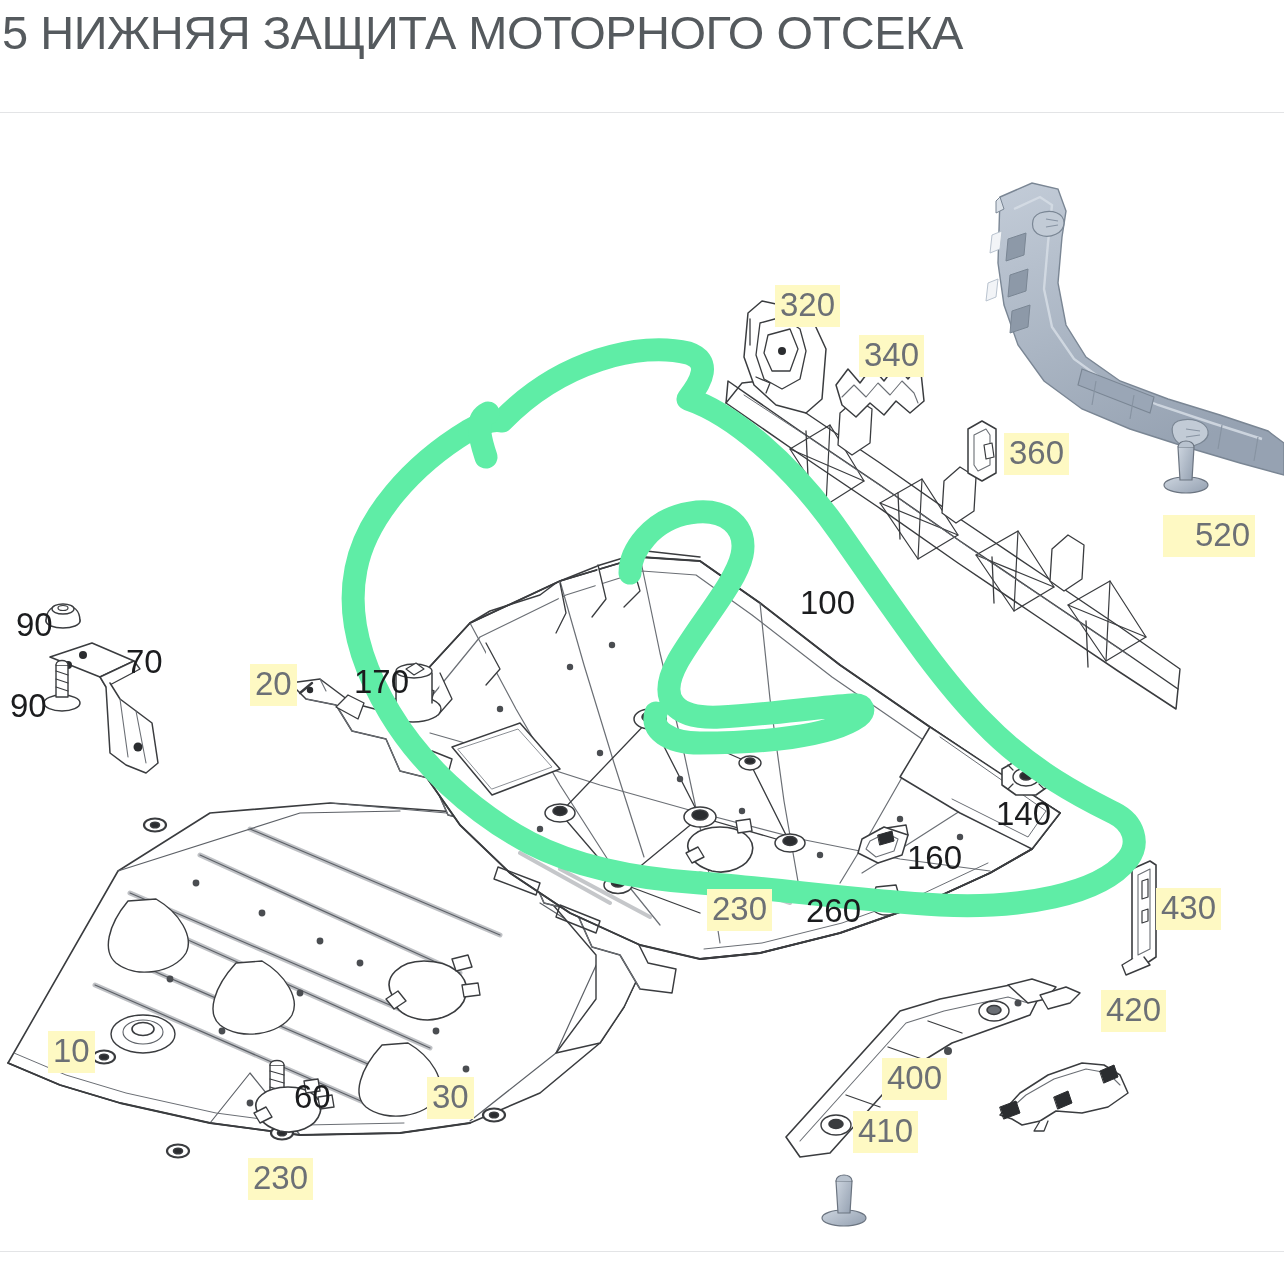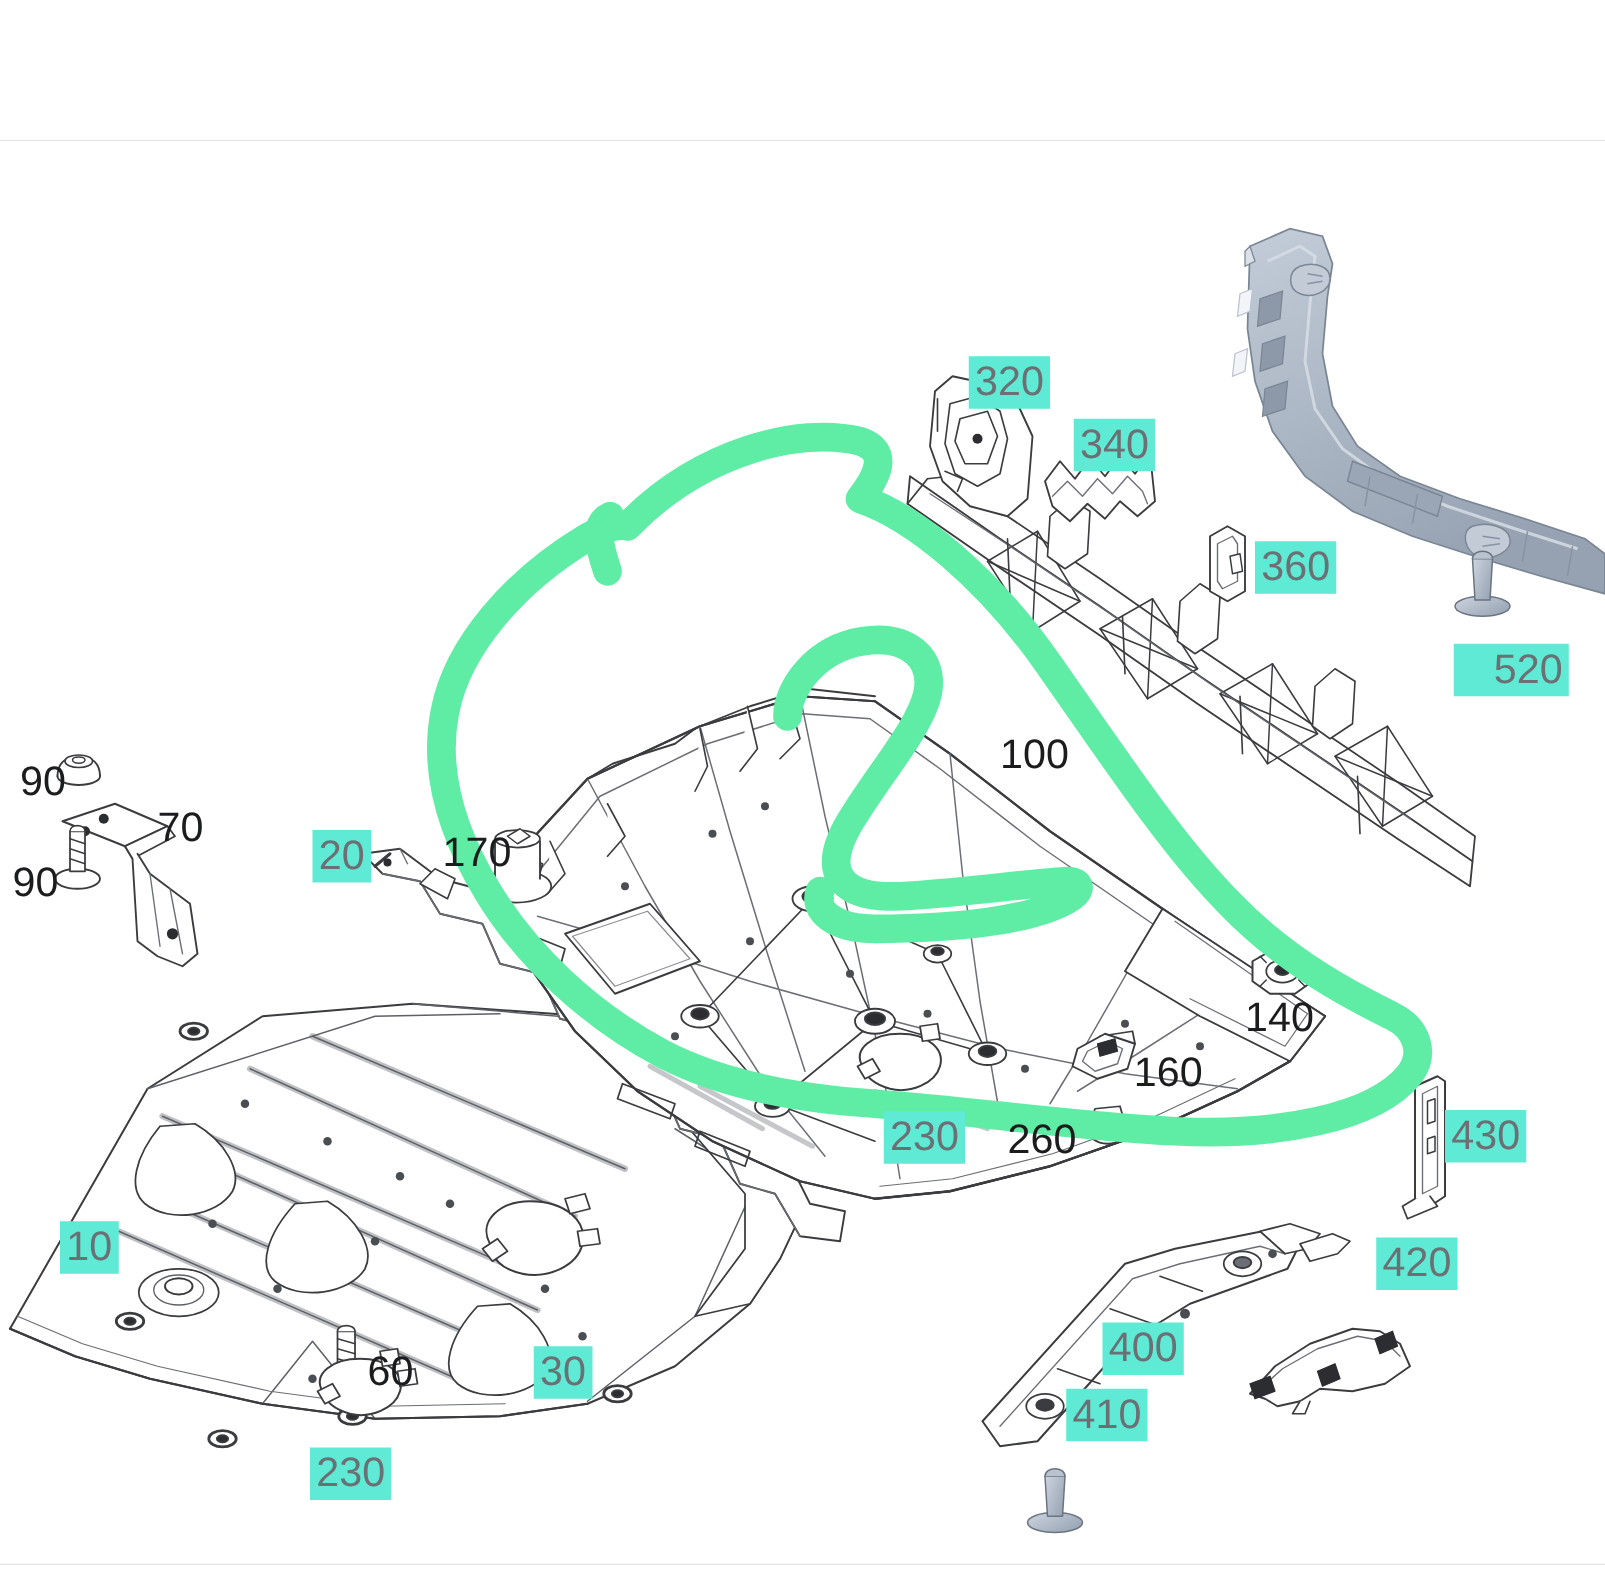--- a/index.html
+++ b/index.html
@@ -43,33 +43,36 @@
   .callout {
     position: absolute;
     font-size: 33px;
     line-height: 38px;
     white-space: nowrap;
     font-weight: 400;
     letter-spacing: 0px;
   }
   .callout.boxed {
     color: #6c7075;
-    background: #5eead4;
+    background: #fef9c3;
     padding: 1px 5px 3px 5px;
   }
   .callout.plain {
     color: #1b1c1e;
     padding: 1px 2px 3px 2px;
   }
 </style>
 </head>
 <body>
 
 <div id="page">
 
+  <div id="header">
+    <div id="page-title">5 НИЖНЯЯ ЗАЩИТА МОТОРНОГО ОТСЕКА</div>
+  </div>
   <div class="divider" id="divider-top"></div>
 
   <div id="diagram">
 
     <svg id="diagram-svg" viewBox="0 0 1284 1138">
       <defs>
         <linearGradient id="shadeGrad" x1="0" y1="0" x2="0.4" y2="1">
           <stop offset="0%" stop-color="#c3ccd8"></stop>
           <stop offset="55%" stop-color="#aab5c3"></stop>
           <stop offset="100%" stop-color="#96a2b2"></stop>
@@ -515,21 +518,21 @@
                  C830 624, 760 630, 700 630
                  C668 630, 650 616, 656 600"></path>
       </g>
     </svg>
 
     <div class="callout plain" style="left:14px;  top:492px;">90</div>
     <div class="callout plain" style="left:112px; top:529px;margin-left:12px;">70</div>
     <div class="callout plain" style="left:8px;   top:573px;">90</div>
     <div class="callout boxed" style="left:250px; top:551px;">20</div>
     <div class="callout plain" style="left:352px; top:549px;">170</div>
-    <div class="callout boxed" style="left:48px;  top:864px;">10</div>
+    <div class="callout boxed" style="left:48px;  top:918px;">10</div>
     <div class="callout plain" style="left:292px; top:964px;">60</div>
     <div class="callout boxed" style="left:427px; top:927px;margin-top:37px;">30</div>
     <div class="callout boxed" style="left:248px; top:1045px;">230</div>
     <div class="callout boxed" style="left:775px; top:172px;">320</div>
     <div class="callout boxed" style="left:859px; top:222px;">340</div>
     <div class="callout boxed" style="left:1004px;top:320px;">360</div>
     <div class="callout boxed" style="left:1163px;top:402px;padding-left:32px;">520</div>
     <div class="callout plain" style="left:798px; top:470px;">100</div>
     <div class="callout plain" style="left:994px; top:681px;">140</div>
     <div class="callout plain" style="left:905px; top:725px;">160</div>

